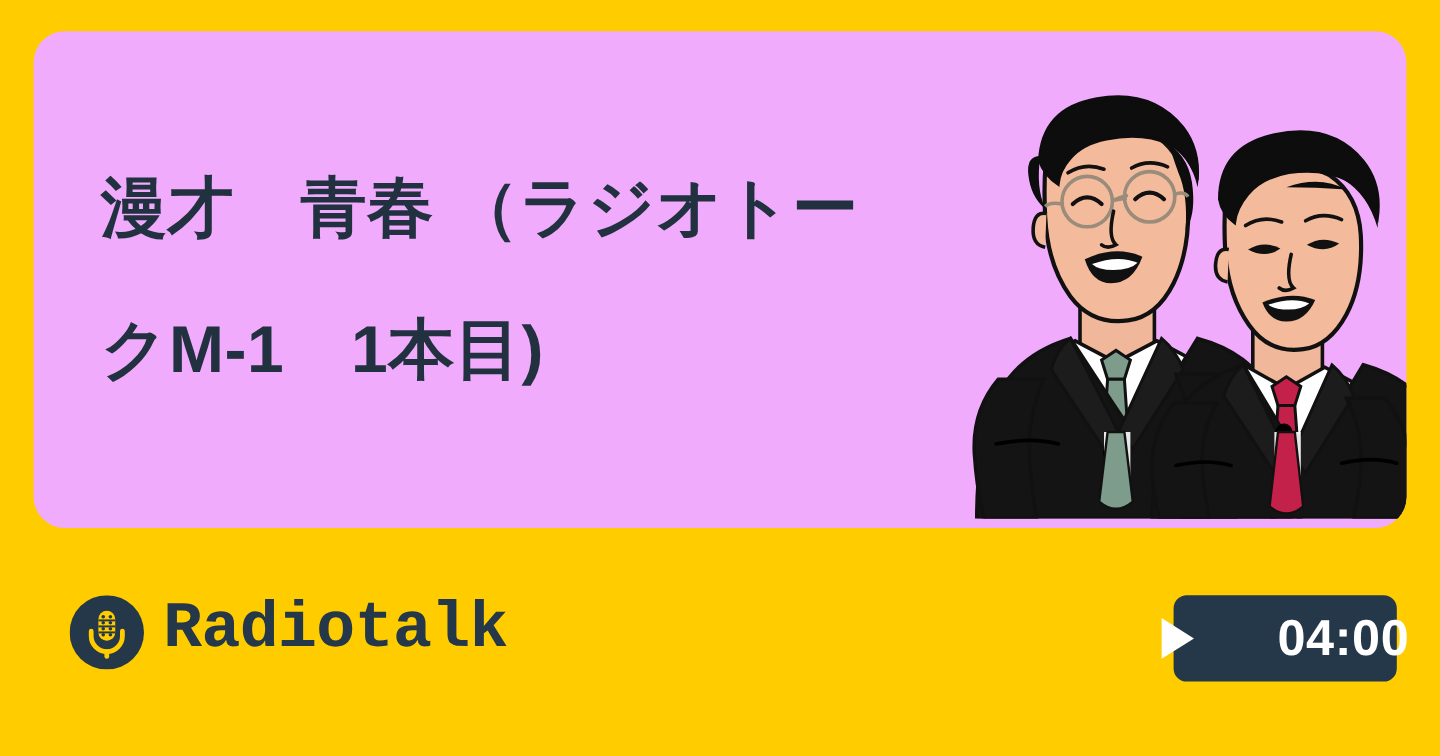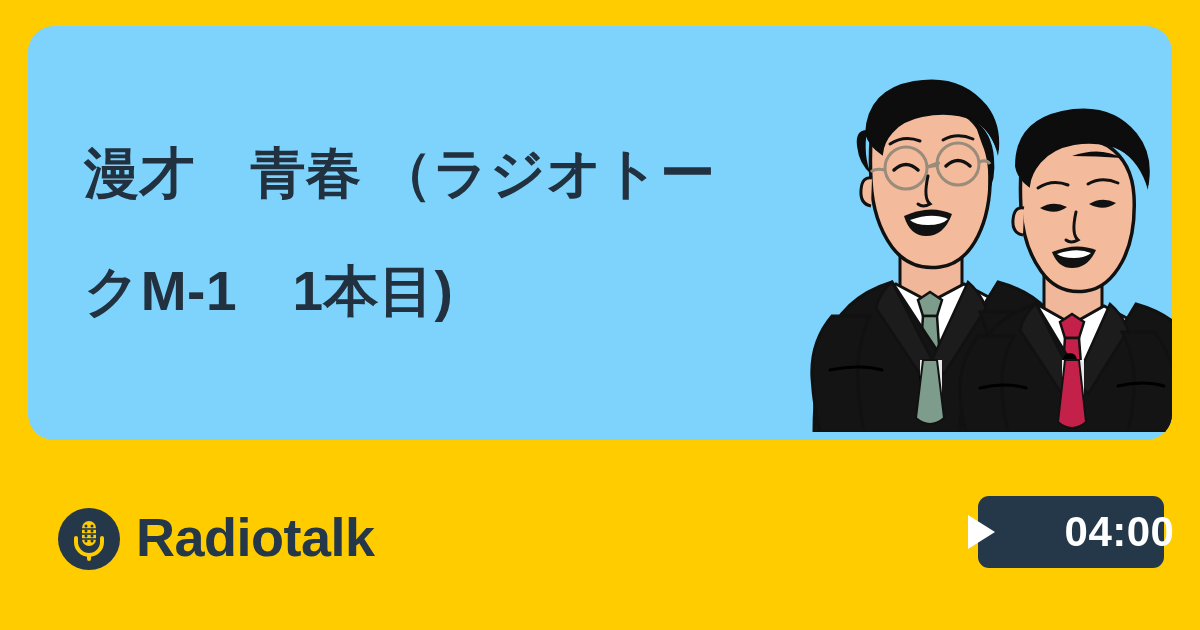--- a/index.html
+++ b/index.html
@@ -15,21 +15,21 @@
     position: relative;
   }
 
   
   #card {
     position: absolute;
     left: 28px;
     top: 26px;
     width: 1144px;
     height: 414px;
-    background: #7dd3fc;
+    background: #f0abfc;
     border-radius: 26px;
     box-sizing: border-box;
     overflow: hidden;
   }
 
   
   #title {
     position: absolute;
     left: 56px;
     top: 88px;
@@ -58,23 +58,24 @@
     position: absolute;
     left: 0;
     top: 440px;
     width: 1200px;
     height: 190px;
   }
 
   #brand {
     position: absolute;
     left: 58px;
-    top: 68px;
+    top: 56px;
     display: flex;
     align-items: center;
+    font-family: Liberation Mono, monospace;
   }
   #brand-mark {
     width: 62px;
     height: 62px;
     flex: 0 0 auto;
   }
   #brand-mark svg { display: block; width: 100%; height: 100%; }
   #brand-name {
     margin-left: 16px;
     color: #24384A;

